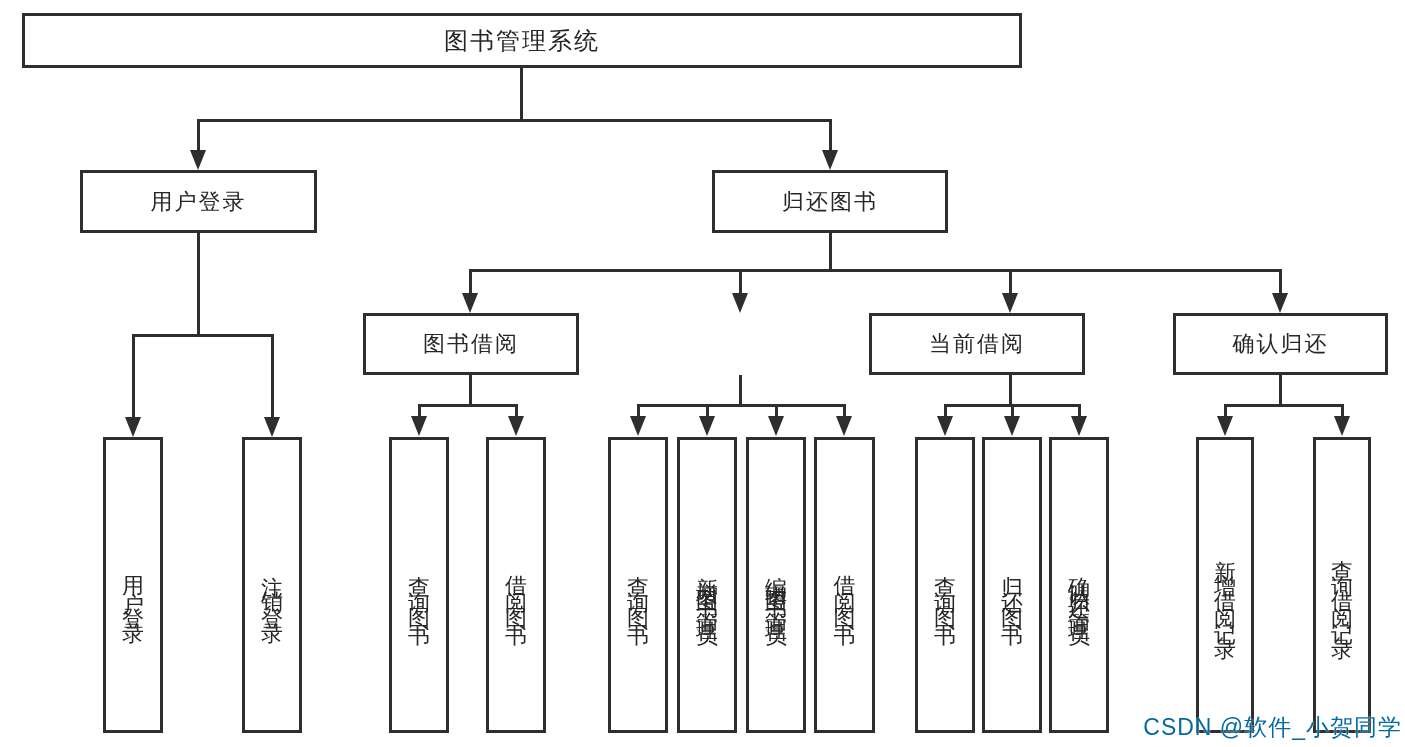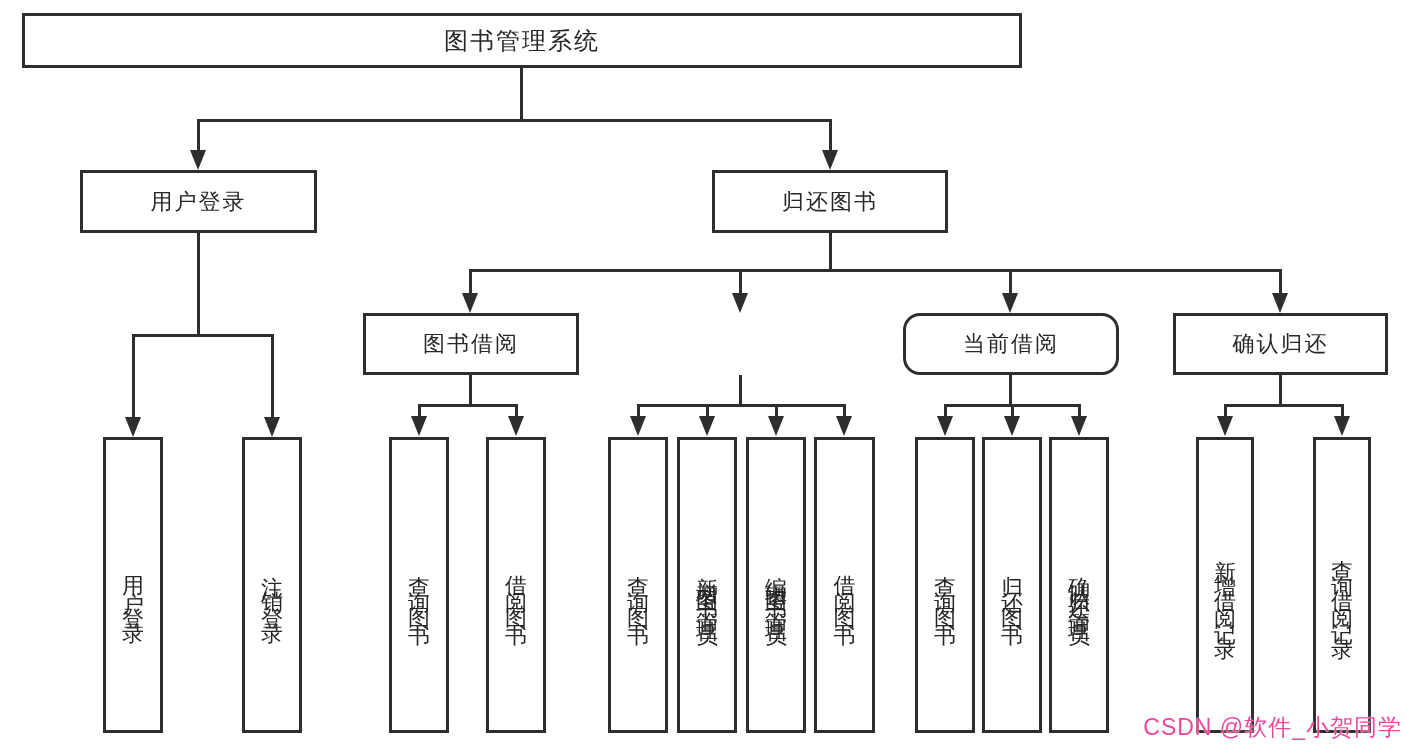--- a/index.html
+++ b/index.html
@@ -23,21 +23,21 @@
   .box.v span { padding-top:10px; }
   .vl { position:absolute; width:3px; background:#2e2e2e; }
   .hl { position:absolute; height:3px; background:#2e2e2e; }
   .arw {
     position:absolute; width:0; height:0;
     border-left:8px solid transparent; border-right:8px solid transparent;
     border-top:20px solid #2e2e2e;
   }
   .watermark {
     position:absolute; right:3px; bottom:4px;
-    font-size:23px; color:#ec4899; letter-spacing:1px;
+    font-size:23px; color:#0369a1; letter-spacing:1px;
     text-shadow:0 0 2px #ffffff; z-index:10;
   }
 </style>
 </head>
 <body>
 
 <div id="stage">
 
   <div class="box h root" style="left:22px;top:13px;width:1000px;height:55px;">
     <span>图书管理系统</span>
@@ -71,21 +71,21 @@
   <div class="vl" style="left:739px;top:269px;height:26px;"></div>
   <div class="arw" style="left:732px;top:293px;"></div>
   <div class="vl" style="left:1009px;top:269px;height:26px;"></div>
   <div class="arw" style="left:1002px;top:293px;"></div>
   <div class="vl" style="left:1279px;top:269px;height:26px;"></div>
   <div class="arw" style="left:1272px;top:293px;"></div>
 
   <div class="box h" style="left:363px;top:313px;width:216px;height:62px;">
     <span>图书借阅</span>
   </div>
-  <div class="box h" style="left:903px;top:313px;width:216px;height:62px;border-radius:17px;">
+  <div class="box h" style="left:869px;top:313px;width:216px;height:62px;">
     <span>当前借阅</span>
   </div>
   <div class="box h" style="left:1173px;top:313px;width:215px;height:62px;">
     <span>确认归还</span>
   </div>
 
   <div class="vl" style="left:469px;top:375px;height:32px;"></div>
   <div class="hl" style="left:418px;top:404px;width:100px;"></div>
   <div class="vl" style="left:418px;top:404px;height:14px;"></div>
   <div class="arw" style="left:411px;top:416px;"></div>

